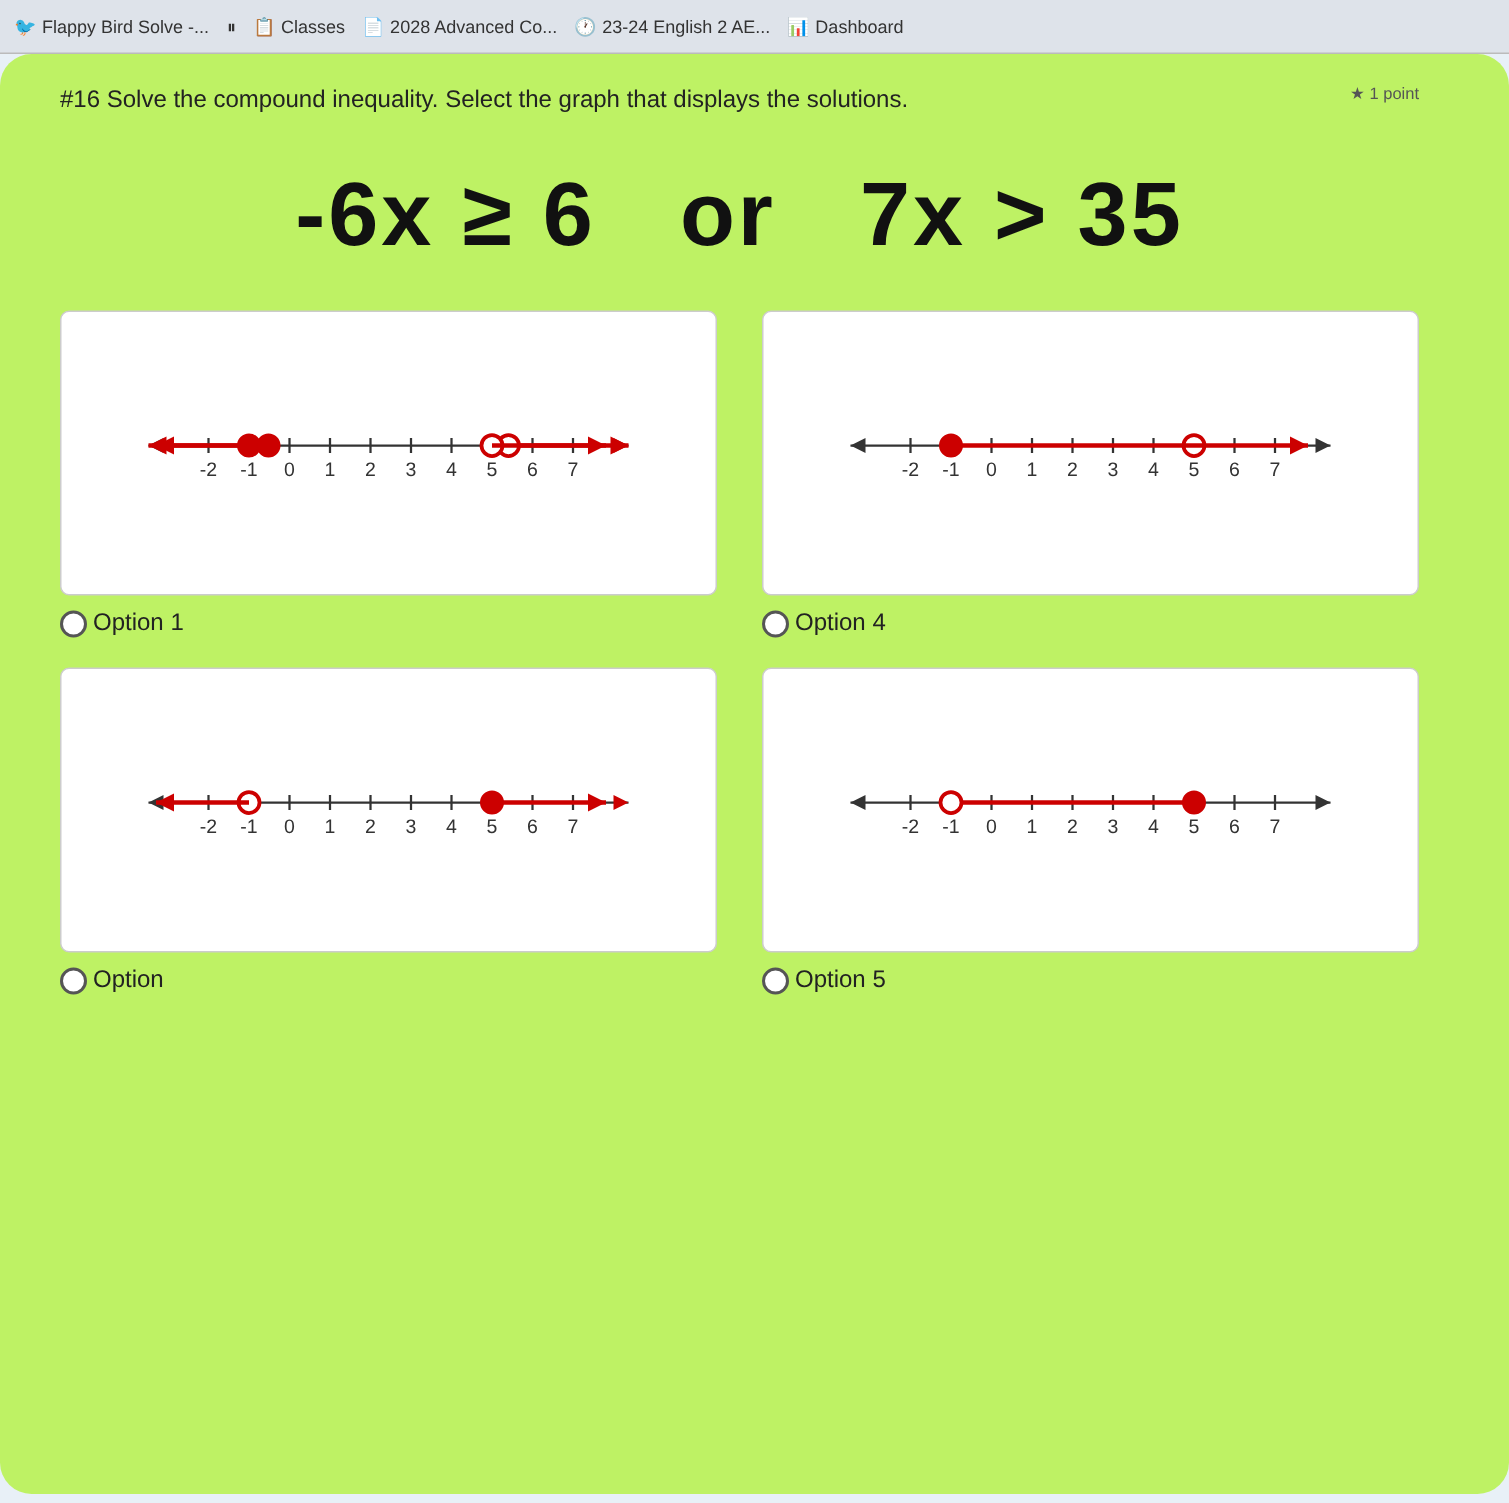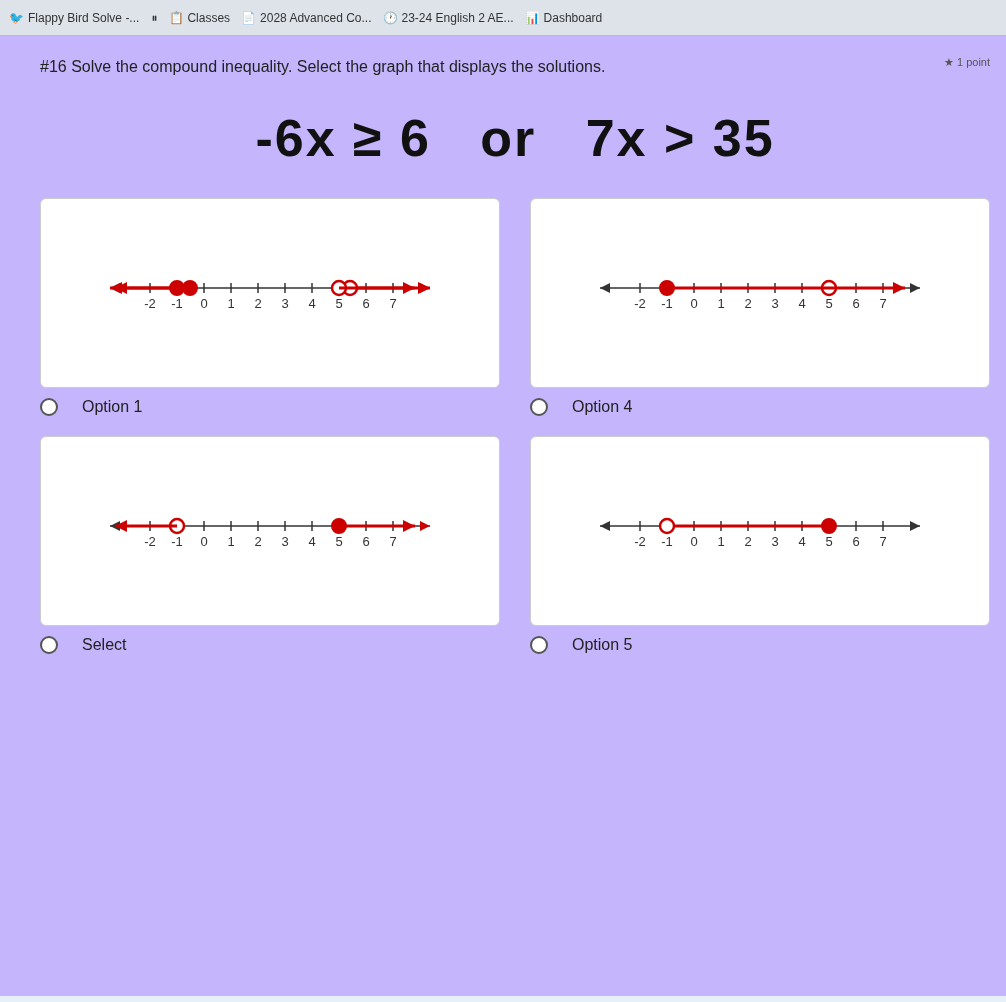--- a/index.html
+++ b/index.html
@@ -33,24 +33,25 @@
     .tab-icon {
       width: 14px;
       height: 14px;
       display: inline-flex;
       align-items: center;
       justify-content: center;
     }
 
     
     .main-content {
-      background: #c4b5fd;
+      background: #bef264;
       margin: 0;
-      padding: 20px 16px 30px 40px;
+      padding: 20px 60px 30px 40px;
       min-height: 960px;
+      border-radius: 21px;
     }
 
     .question-header {
       display: flex;
       justify-content: space-between;
       align-items: flex-start;
       margin-bottom: 8px;
     }
     .question-text {
       font-size: 16px;
@@ -59,21 +60,21 @@
       line-height: 1.4;
     }
     .point-badge {
       font-size: 11px;
       color: #555;
       white-space: nowrap;
       margin-left: 10px;
     }
 
     .inequality-display {
-      font-size: 52px;
+      font-size: 60px;
       font-weight: 900;
       color: #111;
       text-align: center;
       margin: 30px 0 30px 0;
       letter-spacing: 2px;
     }
 
     
     .options-grid {
       display: grid;
@@ -95,21 +96,21 @@
       height: 190px;
       display: flex;
       align-items: center;
       justify-content: center;
       position: relative;
     }
 
     .option-label-row {
       display: flex;
       align-items: center;
-      gap: 24px;
+      gap: 4px;
       margin-top: 10px;
     }
     .radio-circle {
       width: 18px;
       height: 18px;
       border-radius: 50%;
       border: 2px solid #555;
       background: #fff;
       flex-shrink: 0;
       cursor: pointer;
@@ -322,21 +323,21 @@
           <text x="158" y="55" text-anchor="middle" font-size="13" fill="#333">2</text>
           <text x="185" y="55" text-anchor="middle" font-size="13" fill="#333">3</text>
           <text x="212" y="55" text-anchor="middle" font-size="13" fill="#333">4</text>
           <text x="239" y="55" text-anchor="middle" font-size="13" fill="#333">5</text>
           <text x="266" y="55" text-anchor="middle" font-size="13" fill="#333">6</text>
           <text x="293" y="55" text-anchor="middle" font-size="13" fill="#333">7</text>
         </svg>
       </div>
       <div class="option-label-row">
         <div class="radio-circle"></div>
-        <span class="option-label-text">Select</span>
+        <span class="option-label-text">Option</span>
       </div>
     </div>
 
     <div class="option-card">
       <div class="number-line-box">
         <svg class="number-line" viewBox="0 0 340 80">
 
           <line x1="10" y1="35" x2="330" y2="35" stroke="#333" stroke-width="1.5"></line>
 
           <polygon points="10,35 20,30 20,40" fill="#333"></polygon>

